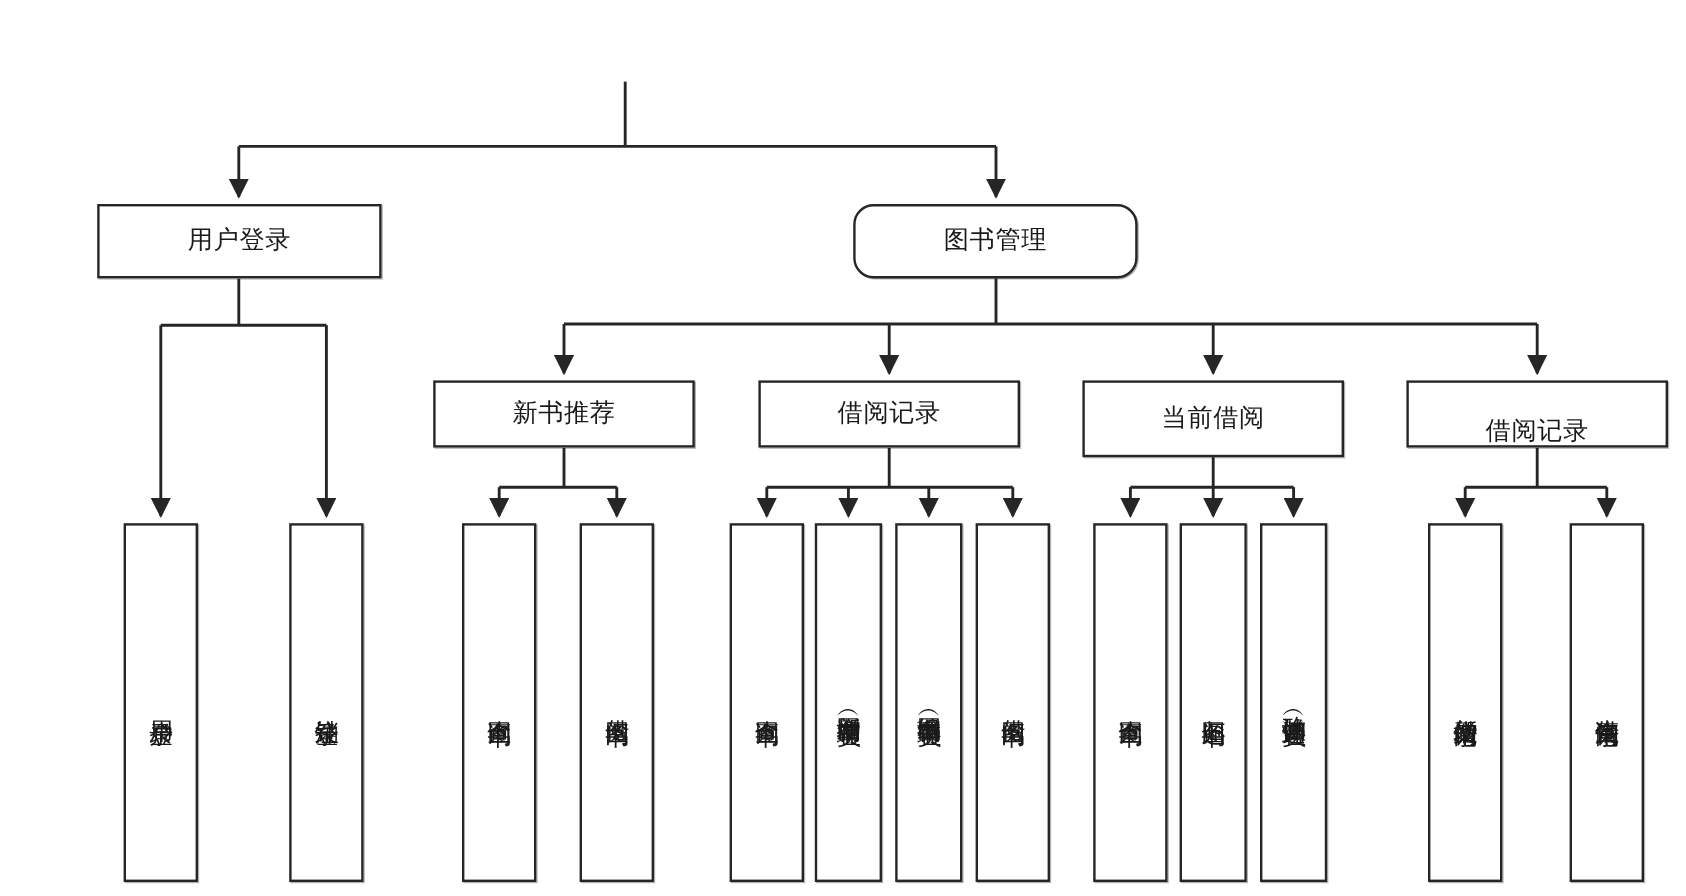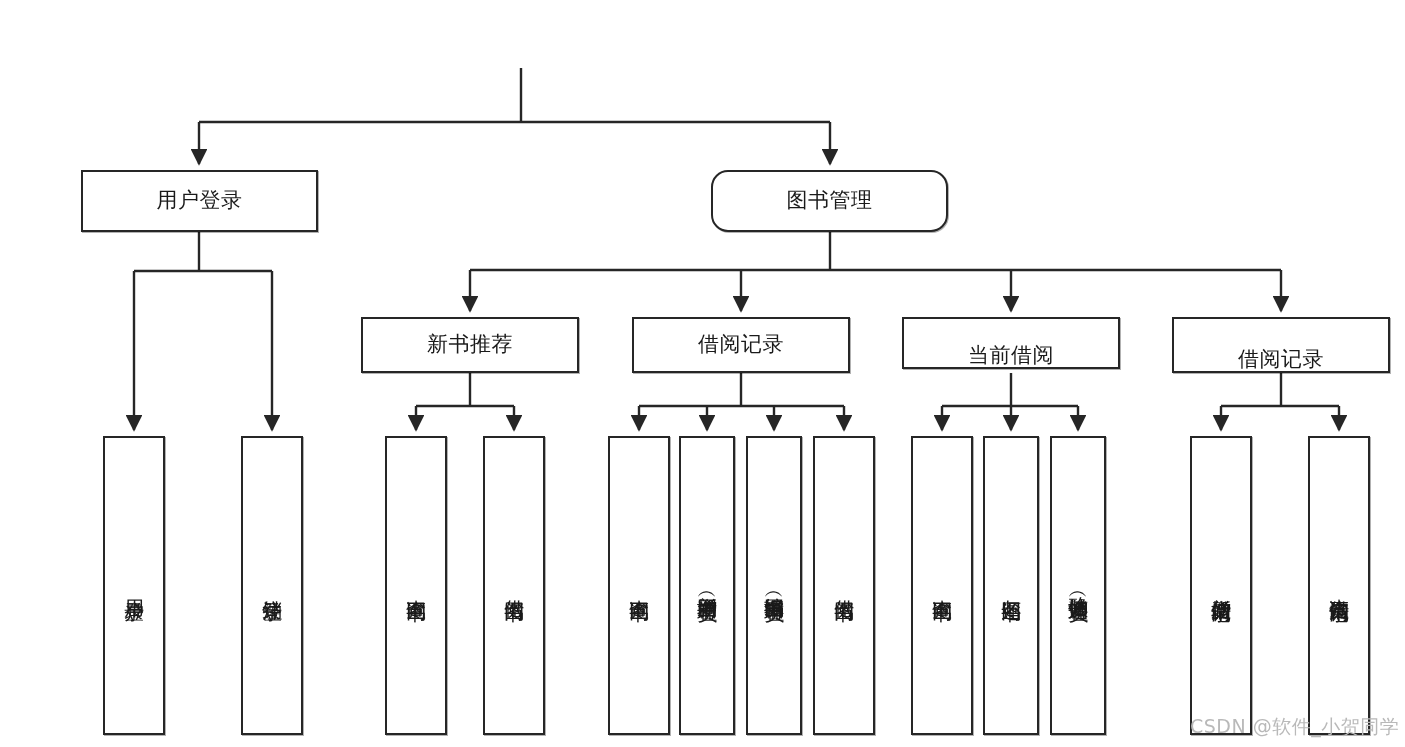--- a/index.html
+++ b/index.html
@@ -133,21 +133,21 @@
   <div class="node-box" style="left:711px; top:170px; width:237px; height:62px;border-radius:17px;">
     <span class="node-label-h">图书管理</span>
   </div>
 
   <div class="node-box" style="left:361px; top:317px; width:218px; height:56px;justify-content:center;">
     <span class="node-label-h">新书推荐</span>
   </div>
   <div class="node-box" style="left:632px; top:317px; width:218px; height:56px;">
     <span class="node-label-h">借阅记录</span>
   </div>
-  <div class="node-box" style="left:902px; top:317px; width:218px; height:52px;align-items:flex-end;">
+  <div class="node-box" style="left:902px; top:317px; width:218px; height:64px;">
     <span class="node-label-h">当前借阅</span>
   </div>
   <div class="node-box" style="left:1172px; top:317px; width:218px; height:56px;align-items:flex-end;">
     <span class="node-label-h">借阅记录</span>
   </div>
 
   <div class="leaf-box" style="left:103px; top:436px; width:62px; height:299px;">
     <span class="node-label-v">用户登录</span>
   </div>
   <div class="leaf-box" style="left:241px; top:436px; width:62px; height:299px;">
@@ -184,15 +184,14 @@
     <span class="node-label-v">确认归还（管理员）</span>
   </div>
 
   <div class="leaf-box" style="left:1190px; top:436px; width:62px; height:299px;">
     <span class="node-label-v">新增借阅记录</span>
   </div>
   <div class="leaf-box" style="left:1308px; top:436px; width:62px; height:299px;">
     <span class="node-label-v">查询借阅记录</span>
   </div>
 
-  <div class="watermark" style="left:1190px; top:714px;">CSDN @软件_小贺同学</div>
 
 </div>
 
 </body></html>

